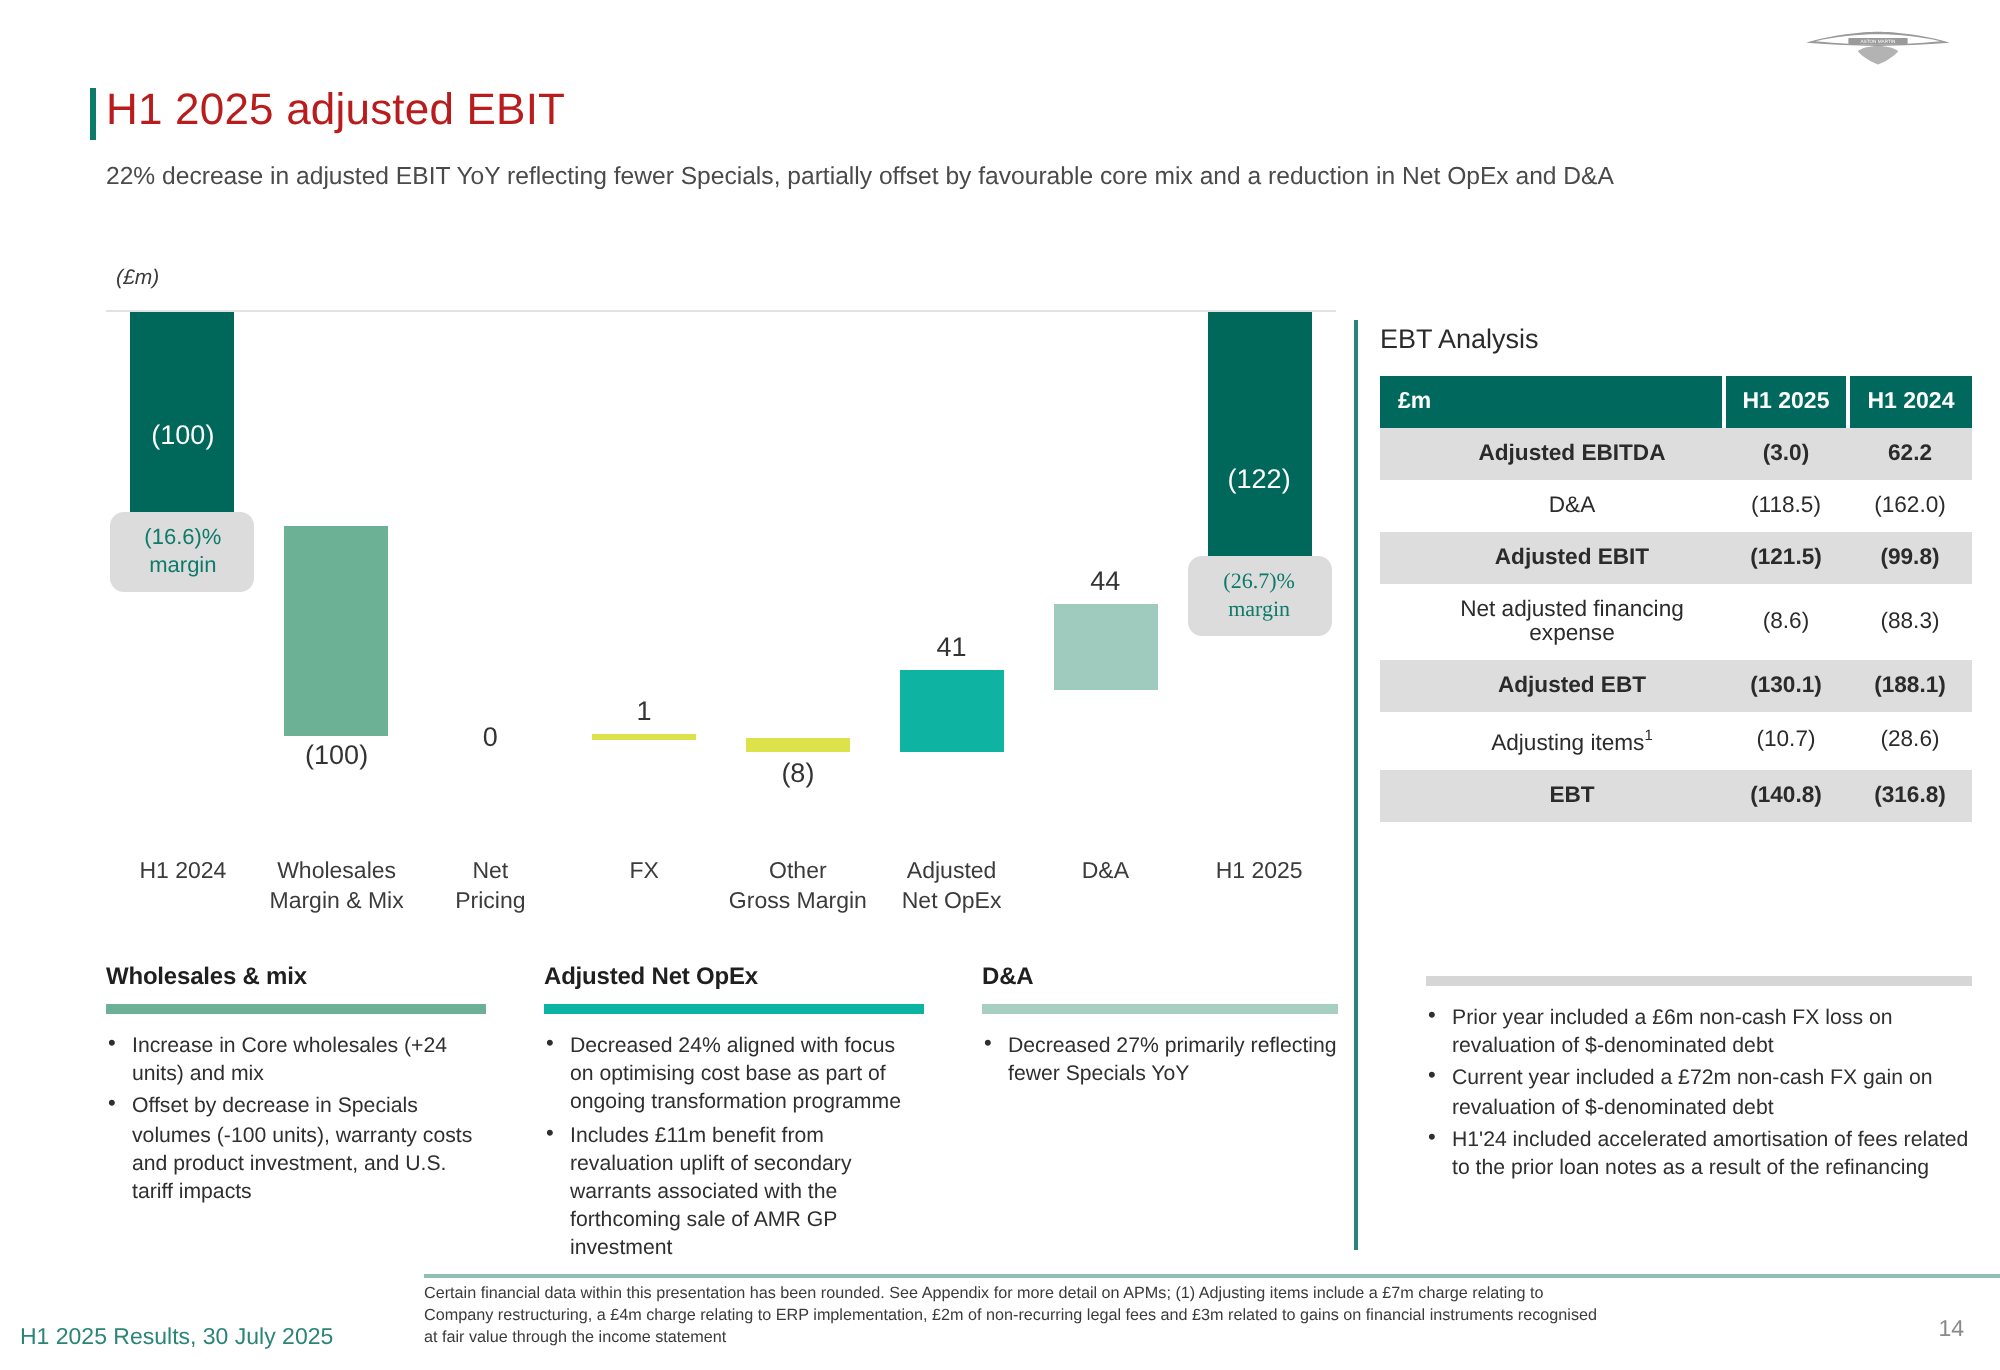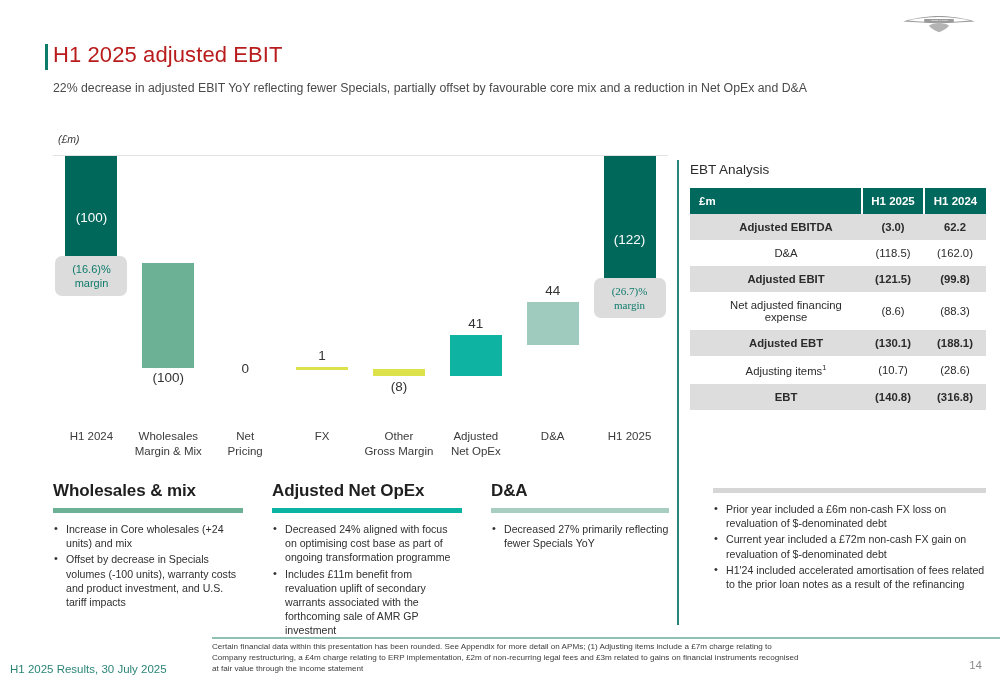--- a/index.html
+++ b/index.html
@@ -62,21 +62,21 @@
   #ebt-table th:first-child { text-align: left; padding-left: 9px; }
   #ebt-table th:last-child { border-right: none; }
   #ebt-table td { font-size: 11.3px; padding: 7px 6px; text-align: center; color: #2b2b2b; }
   #ebt-table td:first-child { text-align: center; padding-left: 26px; }
   #ebt-table tr.shaded td { background: #dddddd; font-weight: bold; }
   #ebt-table tr.plain td { background: #ffffff; }
   #ebt-table sup { font-size: 7.5px; }
 
   
   .note-col { position: absolute; top: 481px; }
-  .note-head { font-size: 17px; font-weight: bold; color: #1f1f1f; letter-spacing: -.1px; }
+  .note-head { font-size: 12px; font-weight: bold; color: #1f1f1f; letter-spacing: -.1px; }
   .note-rule { height: 5px; margin-top: 7px; }
   .note-list { margin-top: 9px; list-style: none; }
   .note-list li {
     position: relative; padding-left: 13px; font-size: 10.6px;
     line-height: 14.2px; color: #2f2f2f; margin-bottom: 2px;
   }
   .note-list li:before {
     content: "\2022"; position: absolute; left: 1px; top: -1px; font-size: 11px; color: #2f2f2f;
   }
 

